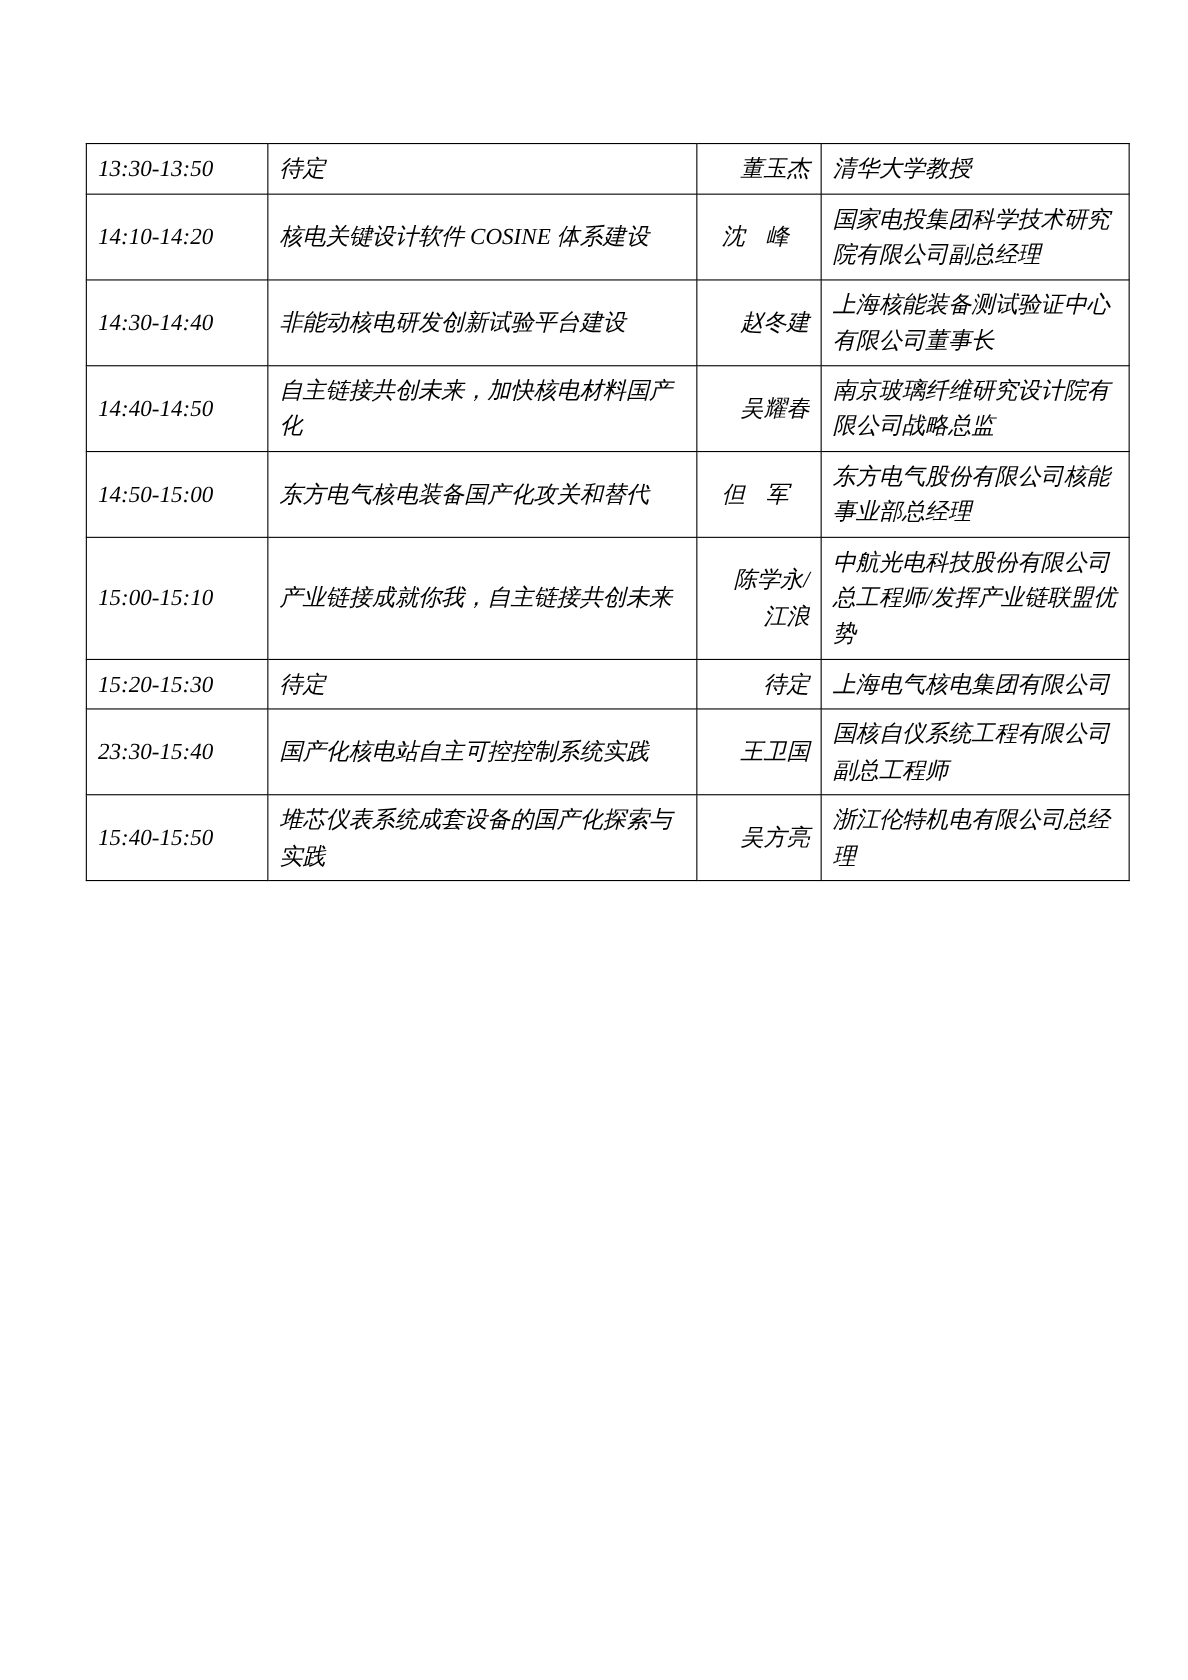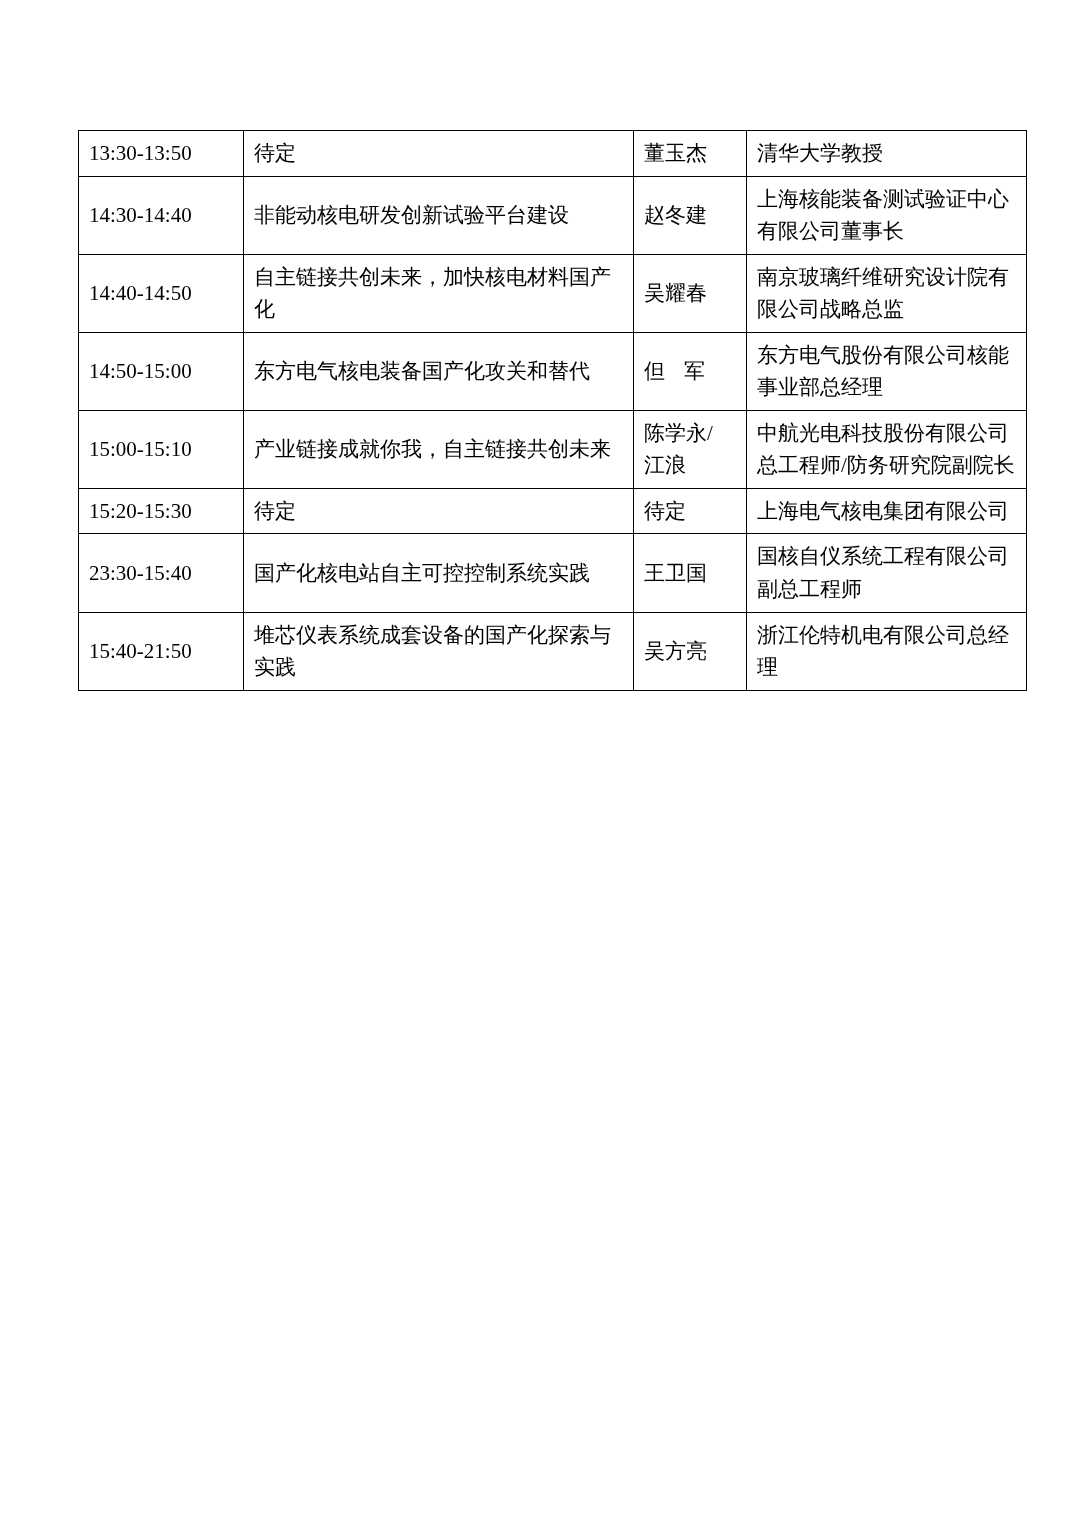--- a/index.html
+++ b/index.html
@@ -8,20 +8,21 @@
     background: #ffffff;
   }
   .page {
     width: 1080px;
     height: 1527px;
     position: relative;
     background: #ffffff;
     font-family: "Liberation Serif", "DejaVu Serif", serif;
     color: #000000;
     box-sizing: border-box;
+    font-style: italic;
   }
   .table-wrap {
     position: absolute;
     left: 78px;
     top: 130px;
     width: 948px;
   }
   table.schedule {
     border-collapse: collapse;
     width: 100%;
@@ -45,21 +46,21 @@
     white-space: nowrap;
     text-align: left;
     padding-left: 12px;
   }
   td.topic {
     text-align: left;
     padding-left: 14px;
     padding-right: 6px;
   }
   td.speaker {
-    text-align: left;
+    text-align: right;
     white-space: pre-line;
   }
   td.affil {
     text-align: left;
     padding-left: 14px;
     padding-right: 8px;
     margin-left: 17px;
   }
   .spaced {
     
@@ -80,20 +81,26 @@
         <col class="c-affil">
       </colgroup>
       <tbody id="agenda-body">
           <tr>
             <td class="time">13:30-13:50</td>
             <td class="topic">待定</td>
             <td class="speaker">董玉杰</td>
             <td class="affil">清华大学教授</td>
           </tr>
           <tr>
+            <td class="time">14:10-14:20</td>
+            <td class="topic">核电关键设计软件 COSINE 体系建设</td>
+            <td class="speaker spaced">沈峰</td>
+            <td class="affil">国家电投集团科学技术研究院有限公司副总经理</td>
+          </tr>
+          <tr>
             <td class="time">14:30-14:40</td>
             <td class="topic">非能动核电研发创新试验平台建设</td>
             <td class="speaker">赵冬建</td>
             <td class="affil">上海核能装备测试验证中心有限公司董事长</td>
           </tr>
           <tr>
             <td class="time">14:40-14:50</td>
             <td class="topic">自主链接共创未来，加快核电材料国产化</td>
             <td class="speaker">吴耀春</td>
             <td class="affil">南京玻璃纤维研究设计院有限公司战略总监</td>
@@ -102,36 +109,36 @@
             <td class="time">14:50-15:00</td>
             <td class="topic">东方电气核电装备国产化攻关和替代</td>
             <td class="speaker spaced">但军</td>
             <td class="affil">东方电气股份有限公司核能事业部总经理</td>
           </tr>
           <tr>
             <td class="time">15:00-15:10</td>
             <td class="topic">产业链接成就你我，自主链接共创未来</td>
             <td class="speaker">陈学永/
 江浪</td>
-            <td class="affil">中航光电科技股份有限公司总工程师/防务研究院副院长</td>
+            <td class="affil">中航光电科技股份有限公司总工程师/发挥产业链联盟优势</td>
           </tr>
           <tr>
             <td class="time">15:20-15:30</td>
             <td class="topic">待定</td>
             <td class="speaker">待定</td>
             <td class="affil">上海电气核电集团有限公司</td>
           </tr>
           <tr>
             <td class="time">23:30-15:40</td>
             <td class="topic">国产化核电站自主可控控制系统实践</td>
             <td class="speaker">王卫国</td>
             <td class="affil">国核自仪系统工程有限公司副总工程师</td>
           </tr>
           <tr>
-            <td class="time">15:40-21:50</td>
+            <td class="time">15:40-15:50</td>
             <td class="topic">堆芯仪表系统成套设备的国产化探索与实践</td>
             <td class="speaker">吴方亮</td>
             <td class="affil">浙江伦特机电有限公司总经理</td>
           </tr>
         </tbody>
     </table>
   </div>
 </div>
 
 </body></html>

